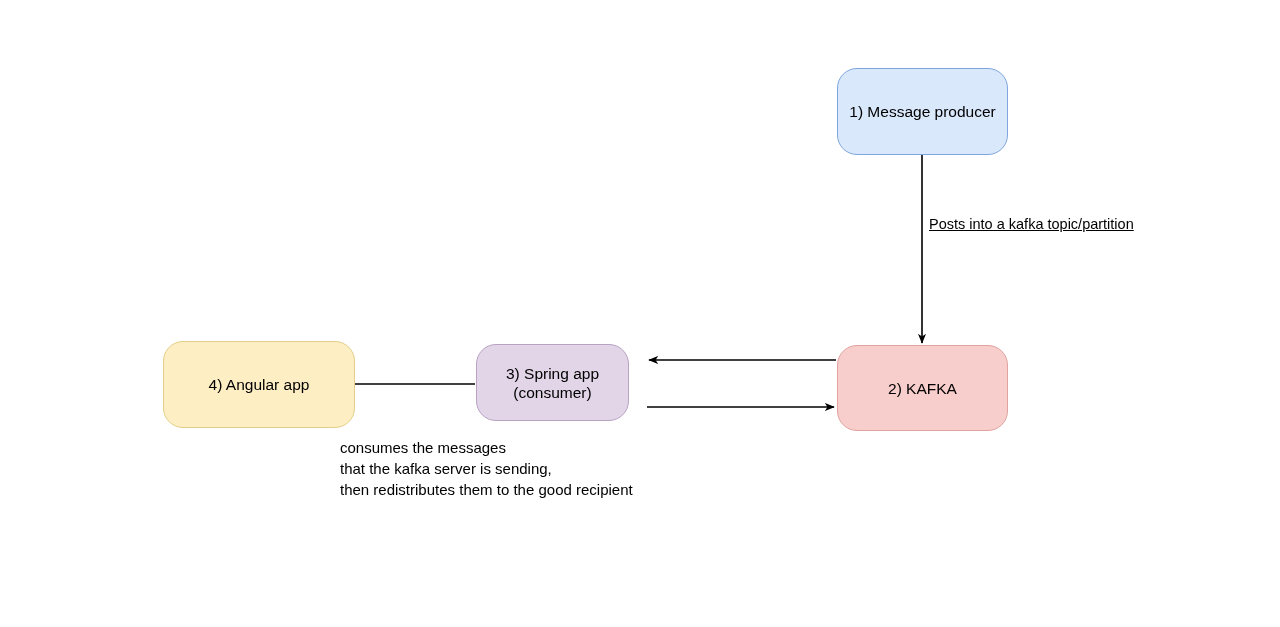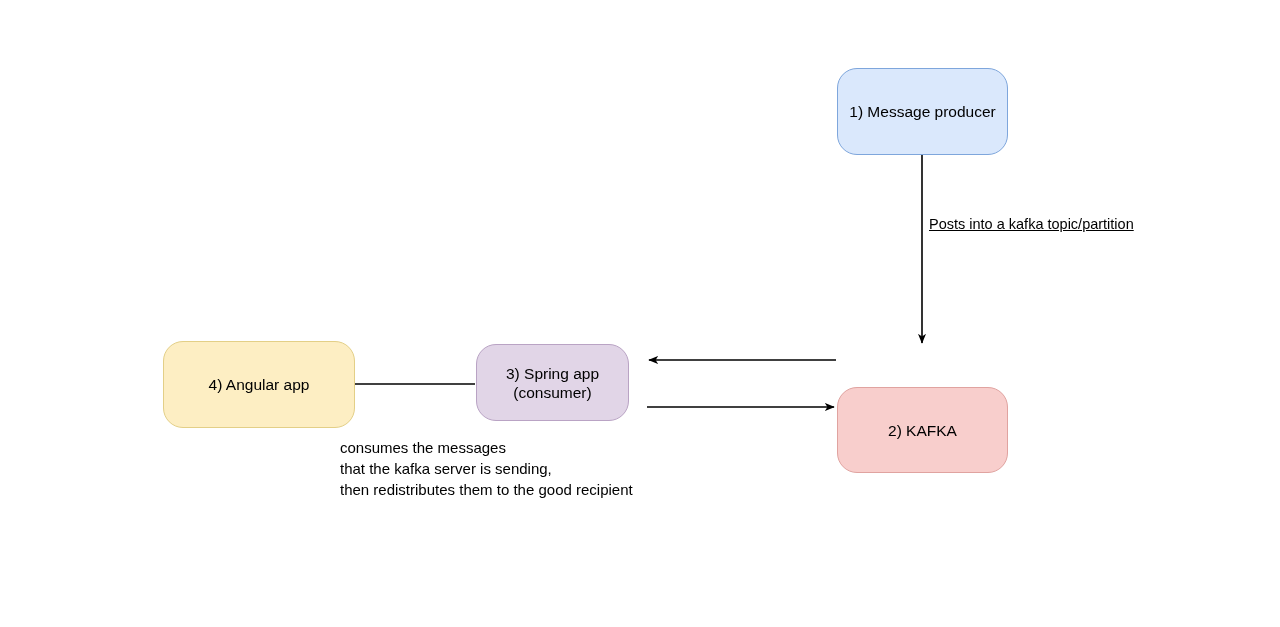--- a/index.html
+++ b/index.html
@@ -51,21 +51,20 @@
     background: #dae8fc;
     border-color: #7ea6dc;
   }
   .node-kafka {
     left: 837px;
     top: 345px;
     width: 171px;
     height: 86px;
     background: #f8cecc;
     border-color: #e0a3a0;
-    margin-top: 42px;
   }
   .node-spring {
     left: 476px;
     top: 344px;
     width: 153px;
     height: 77px;
     background: #e1d5e7;
     border-color: #b9a3c4;
   }
   .node-angular {

